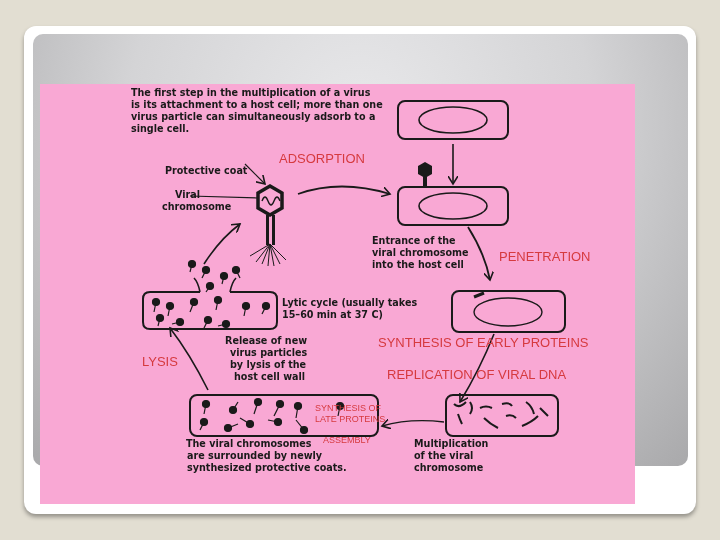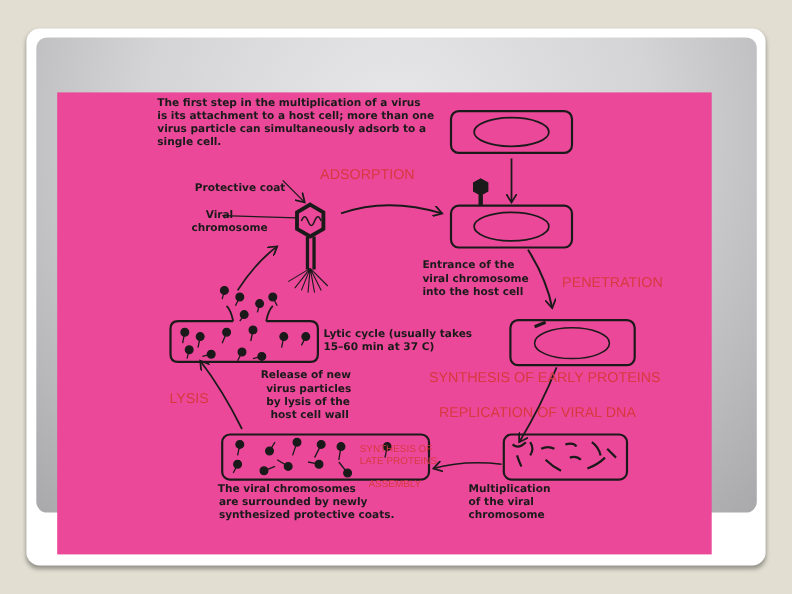--- a/index.html
+++ b/index.html
@@ -1,20 +1,20 @@
 <!DOCTYPE html>
 <html><head>
 <meta charset="utf-8">
 <style>
   html,body{margin:0;padding:0;}
   body{width:720px;height:540px;background:#e2ded2;position:relative;overflow:hidden;font-family:"DejaVu Sans",sans-serif;}
   .card{position:absolute;left:24px;top:26px;width:672px;height:488px;background:#fff;border-radius:12px;box-shadow:0 3px 4px rgba(0,0,0,0.35);}
   .panel{position:absolute;left:33px;top:34px;width:655px;height:432px;border-radius:10px;
     background:radial-gradient(ellipse at 50% 20%, #e8e8ea 0%, #d4d4d6 50%, #a9a9ab 100%);}
-  .figure{position:absolute;left:52px;top:84px;width:595px;height:420px;background:#ec4899;}
+  .figure{position:absolute;left:40px;top:84px;width:595px;height:420px;background:#f9a8d4;}
   svg{position:absolute;left:0;top:0;}
   .t{font-family:"DejaVu Sans",sans-serif;font-weight:bold;font-size:9.6px;fill:#1a1a1a;}
   .r{font-family:"Liberation Sans",sans-serif;font-size:13px;fill:#d63a3f;}
   .rs{font-family:"Liberation Sans",sans-serif;font-size:9px;fill:#d63a3f;}
 </style>
 </head>
 <body>
 
 <div class="card"></div>
 <div class="panel"></div>

